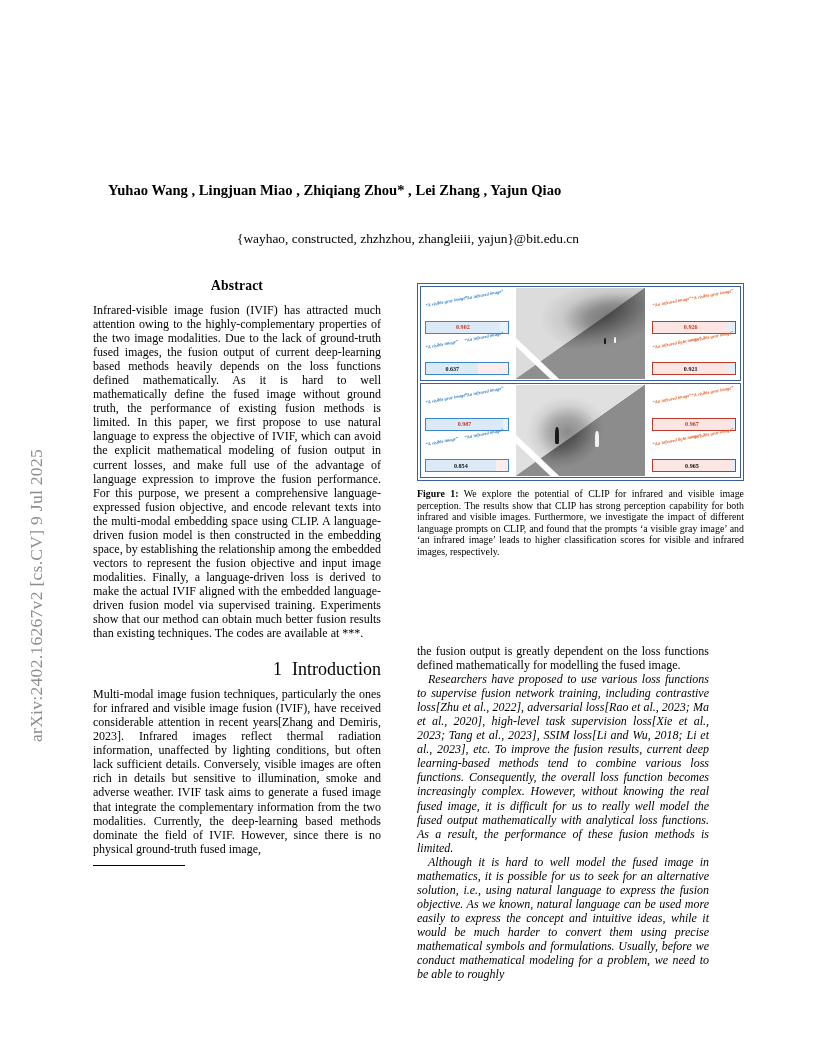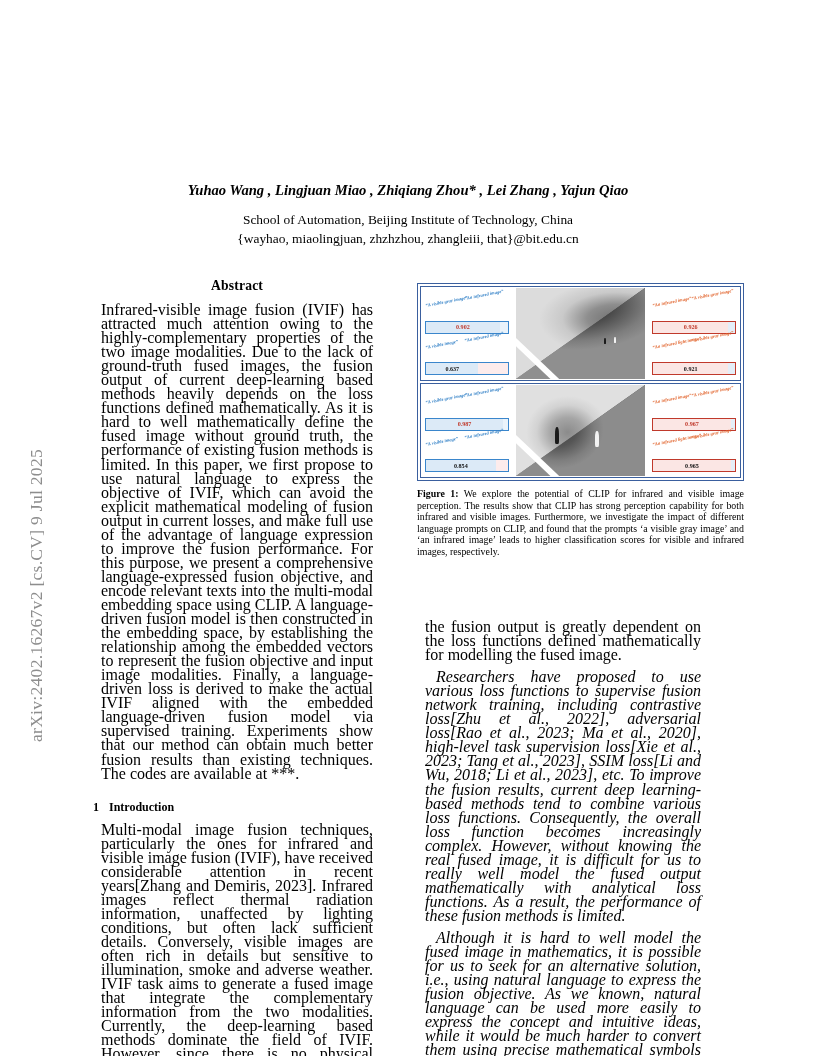--- a/index.html
+++ b/index.html
@@ -18,49 +18,49 @@
     white-space:nowrap;text-align:center;
   }
   .page{position:absolute;left:0;top:0;width:816px;height:1056px;}
 
   .title{
     position:absolute;left:108px;top:113px;width:600px;
     text-align:center;font-weight:bold;font-size:17.3px;line-height:25px;
   }
   .authors{
     position:absolute;left:108px;top:180px;width:600px;
-    text-align:center;font-weight:bold;font-size:14.6px;line-height:20px;font-style:italic;
+    font-weight:bold;font-size:14.6px;line-height:20px;
   }
   .affil{
     position:absolute;left:108px;top:210px;width:600px;
     text-align:center;font-size:13.4px;line-height:19px;
   }
   .email{
     position:absolute;left:108px;top:229px;width:600px;
     text-align:center;font-size:13.4px;line-height:19px;
   }
 
   
   .col-left{position:absolute;left:93px;top:278px;width:288px;}
   .col-right{position:absolute;left:417px;top:286px;width:292px;}
 
   .abs-head{
     text-align:center;font-weight:bold;font-size:13.6px;
     margin:0 0 9px 0;letter-spacing:.2px;
   }
   p.body{
-    margin:8px;text-align:justify;text-justify:inter-word;
-    font-size:16px;line-height:14.05px;
+    margin:0;text-align:justify;text-justify:inter-word;
+    font-size:12px;line-height:14.05px;
     hyphens:none;
   }
   p.body + p.body{margin-top:0;font-style:italic;}
   .indent{text-indent:11px;}
 
   .sec-head{
-    font-weight:bold;font-size:12px;margin:19px 0 7px 0;
+    font-weight:normal;font-size:18px;margin:19px 0 7px 0;text-align:right;
   }
   .sec-head .num{margin-right:10px;}
 
   .footnote-rule{
     width:92px;height:0;border-top:.8px solid #000;margin:9px 0 3px 0;
   }
   .footnote{font-size:9.6px;line-height:12px;}
 
   
   .figure{position:absolute;left:417px;top:283px;width:327px;}
@@ -161,22 +161,21 @@
 
 <div class="page">
 
   <div class="arxiv-stamp">arXiv:2402.16267v2  [cs.CV]  9 Jul 2025</div>
 
   <div class="title">
     <br>
   </div>
 
   <div class="authors">Yuhao Wang ,  Lingjuan Miao ,  Zhiqiang Zhou* ,  Lei Zhang ,  Yajun Qiao</div>
-  <div class="affil">School of Automation, Beijing Institute of Technology, China</div>
-  <div class="email">{wayhao, miaolingjuan, zhzhzhou, zhangleiii, that}@bit.edu.cn</div>
+  <div class="email">{wayhao, constructed, zhzhzhou, zhangleiii, yajun}@bit.edu.cn</div>
 
   <div class="col-left">
     <div class="abs-head">Abstract</div>
     <p class="body">Infrared-visible image fusion (IVIF) has attracted much attention owing to the highly-complementary properties of the two image modalities. Due to the lack of ground-truth fused images, the fusion output of current deep-learning based methods heavily depends on the loss functions defined mathematically. As it is hard to well mathematically define the fused image without ground truth, the performance of existing fusion methods is limited. In this paper, we first propose to use natural language to express the objective of IVIF, which can avoid the explicit mathematical modeling of fusion output in current losses, and make full use of the advantage of language expression to improve the fusion performance. For this purpose, we present a comprehensive language-expressed fusion objective, and encode relevant texts into the multi-modal embedding space using CLIP. A language-driven fusion model is then constructed in the embedding space, by establishing the relationship among the embedded vectors to represent the fusion objective and input image modalities. Finally, a language-driven loss is derived to make the actual IVIF aligned with the embedded language-driven fusion model via supervised training. Experiments show that our method can obtain much better fusion results than existing techniques. The codes are available at ***.</p>
 
     <div class="sec-head">
       <span class="num">1</span><span>Introduction</span>
     </div>
     <p class="body">Multi-modal image fusion techniques, particularly the ones for infrared and visible image fusion (IVIF), have received considerable attention in recent years[Zhang and Demiris, 2023]. Infrared images reflect thermal radiation information, unaffected by lighting conditions, but often lack sufficient details. Conversely, visible images are often rich in details but sensitive to illumination, smoke and adverse weather. IVIF task aims to generate a fused image that integrate the complementary information from the two modalities. Currently, the deep-learning based methods dominate the field of IVIF. However, since there is no physical ground-truth fused image,</p>
 
@@ -287,19 +286,19 @@
       </div>
 
     </div>
 
     <div class="fig-caption">
       <span class="lead">Figure 1:</span>
       <span>We explore the potential of CLIP for infrared and visible image perception. The results show that CLIP has strong perception capability for both infrared and visible images. Furthermore, we investigate the impact of different language prompts on CLIP, and found that the prompts ‘a visible gray image’ and ‘an infrared image’ leads to higher classification scores for visible and infrared images, respectively.</span>
     </div>
   </div>
 
-  <div class="col-right" style="top:612px;">
+  <div class="col-right" style="top:644px;">
     <p class="body">the fusion output is greatly dependent on the loss functions defined mathematically for modelling the fused image.</p>
     <p class="body indent">Researchers have proposed to use various loss functions to supervise fusion network training, including contrastive loss[Zhu et al., 2022], adversarial loss[Rao et al., 2023; Ma et al., 2020], high-level task supervision loss[Xie et al., 2023; Tang et al., 2023], SSIM loss[Li and Wu, 2018; Li et al., 2023], etc. To improve the fusion results, current deep learning-based methods tend to combine various loss functions. Consequently, the overall loss function becomes increasingly complex. However, without knowing the real fused image, it is difficult for us to really well model the fused output mathematically with analytical loss functions. As a result, the performance of these fusion methods is limited.</p>
     <p class="body indent">Although it is hard to well model the fused image in mathematics, it is possible for us to seek for an alternative solution, i.e., using natural language to express the fusion objective. As we known, natural language can be used more easily to express the concept and intuitive ideas, while it would be much harder to convert them using precise mathematical symbols and formulations. Usually, before we conduct mathematical modeling for a problem, we need to be able to roughly</p>
   </div>
 
 </div>
 
 </body></html>

